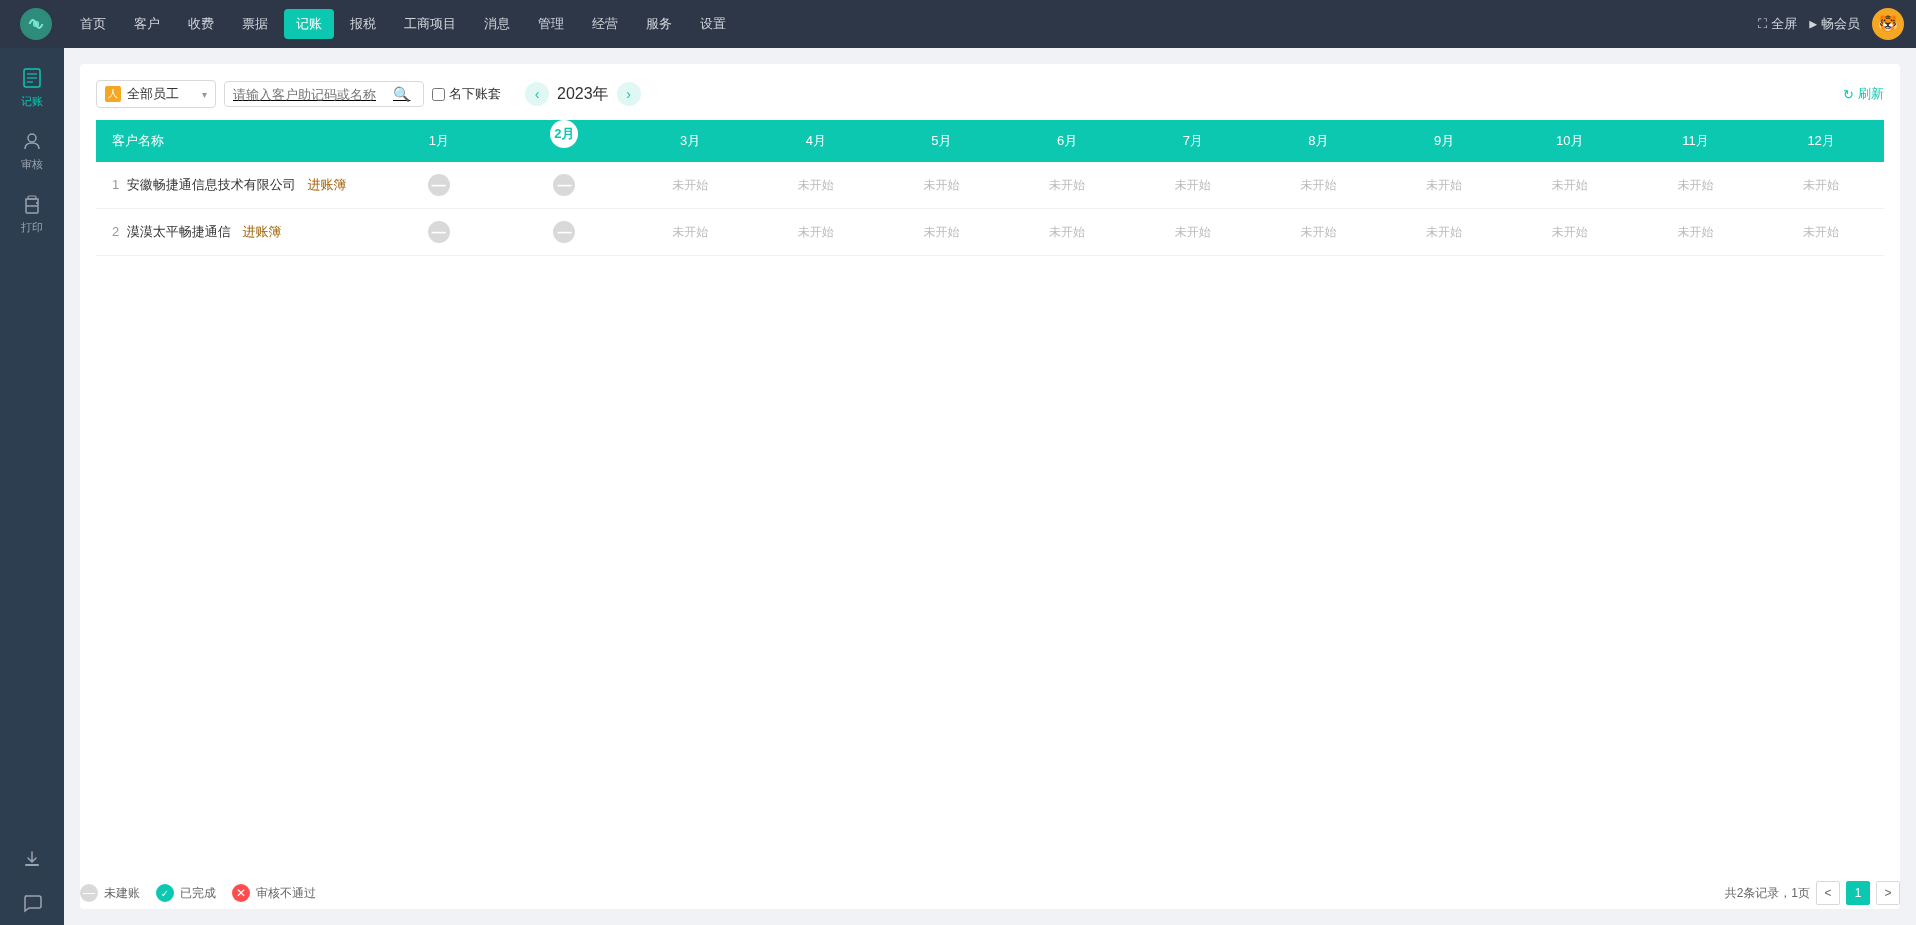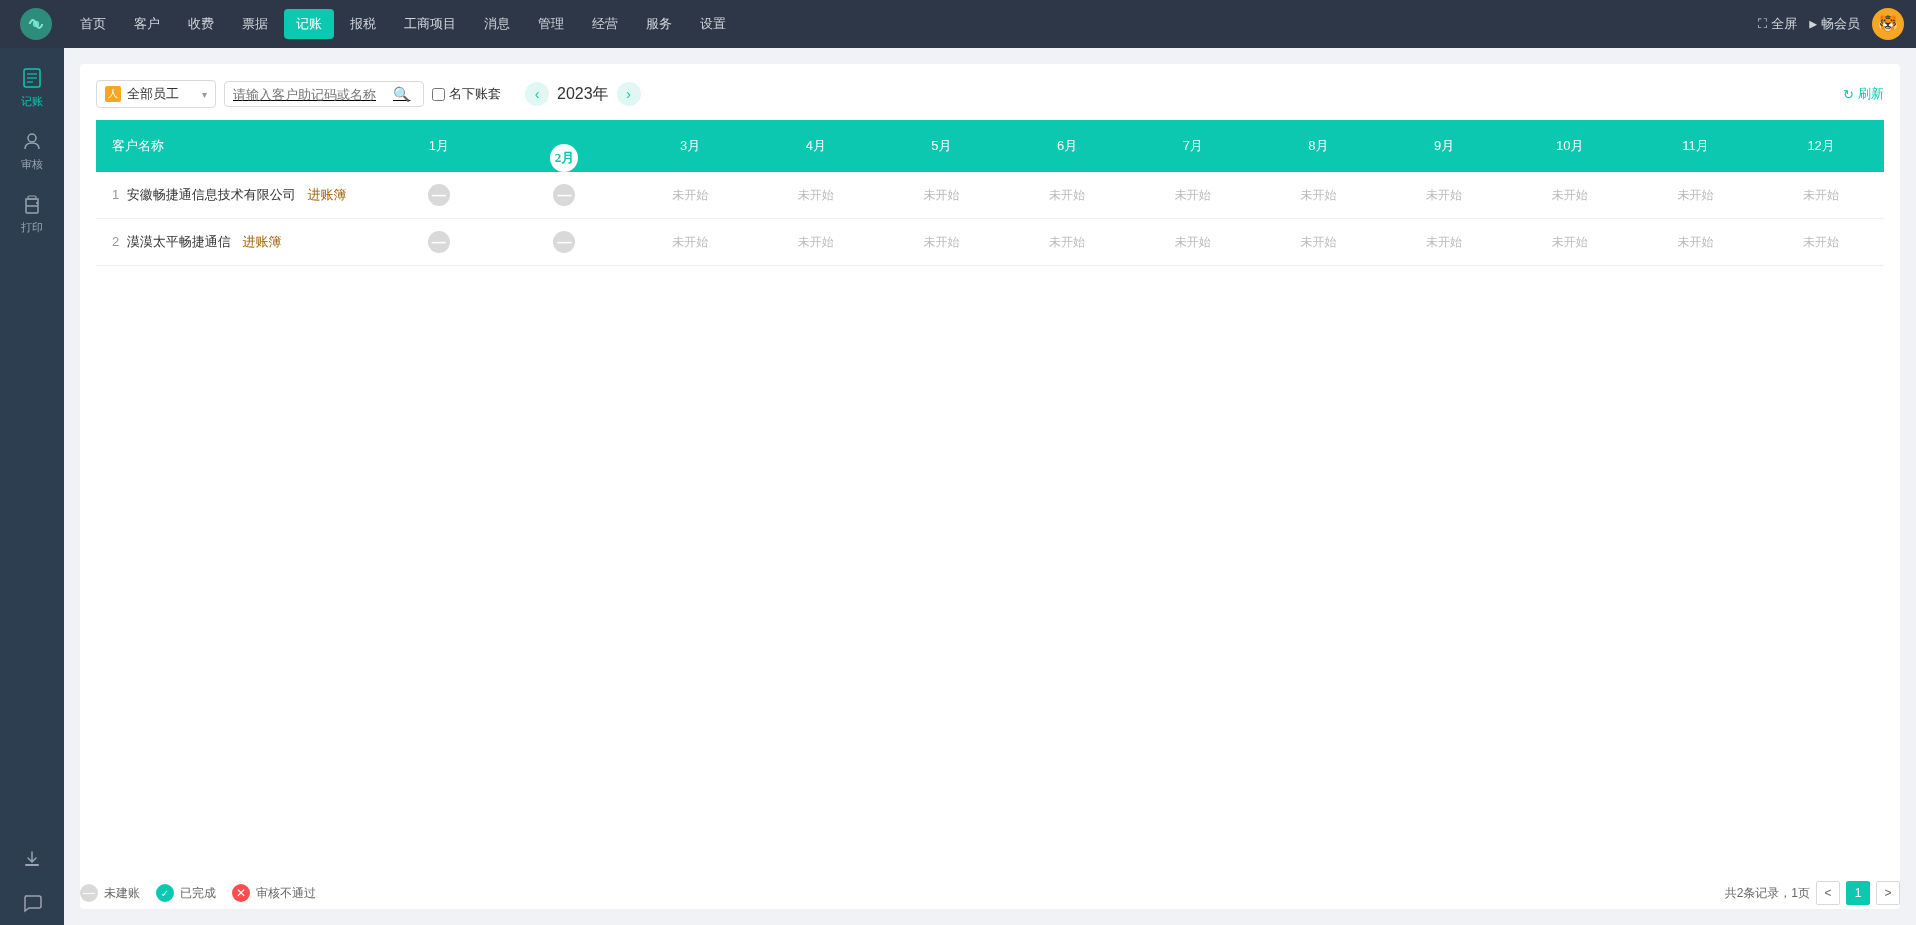--- a/index.html
+++ b/index.html
@@ -511,21 +511,21 @@
       </button>
     </div>
 
     <div class="table-scroll-wrap">
       <table class="account-table">
         <thead>
           <tr>
             <th>客户名称</th>
             <th>1月</th>
             <th style="padding:0;">
-              <div style="display:flex;align-items:flex-end;justify-content:center;height:52px;font-family:Liberation Serif, serif;">
+              <div style="display:flex;align-items:flex-start;justify-content:center;height:42px;">
                 <span class="month-active-circle">2月</span>
               </div>
             </th>
             <th>3月</th>
             <th>4月</th>
             <th>5月</th>
             <th>6月</th>
             <th>7月</th>
             <th>8月</th>
             <th>9月</th>

